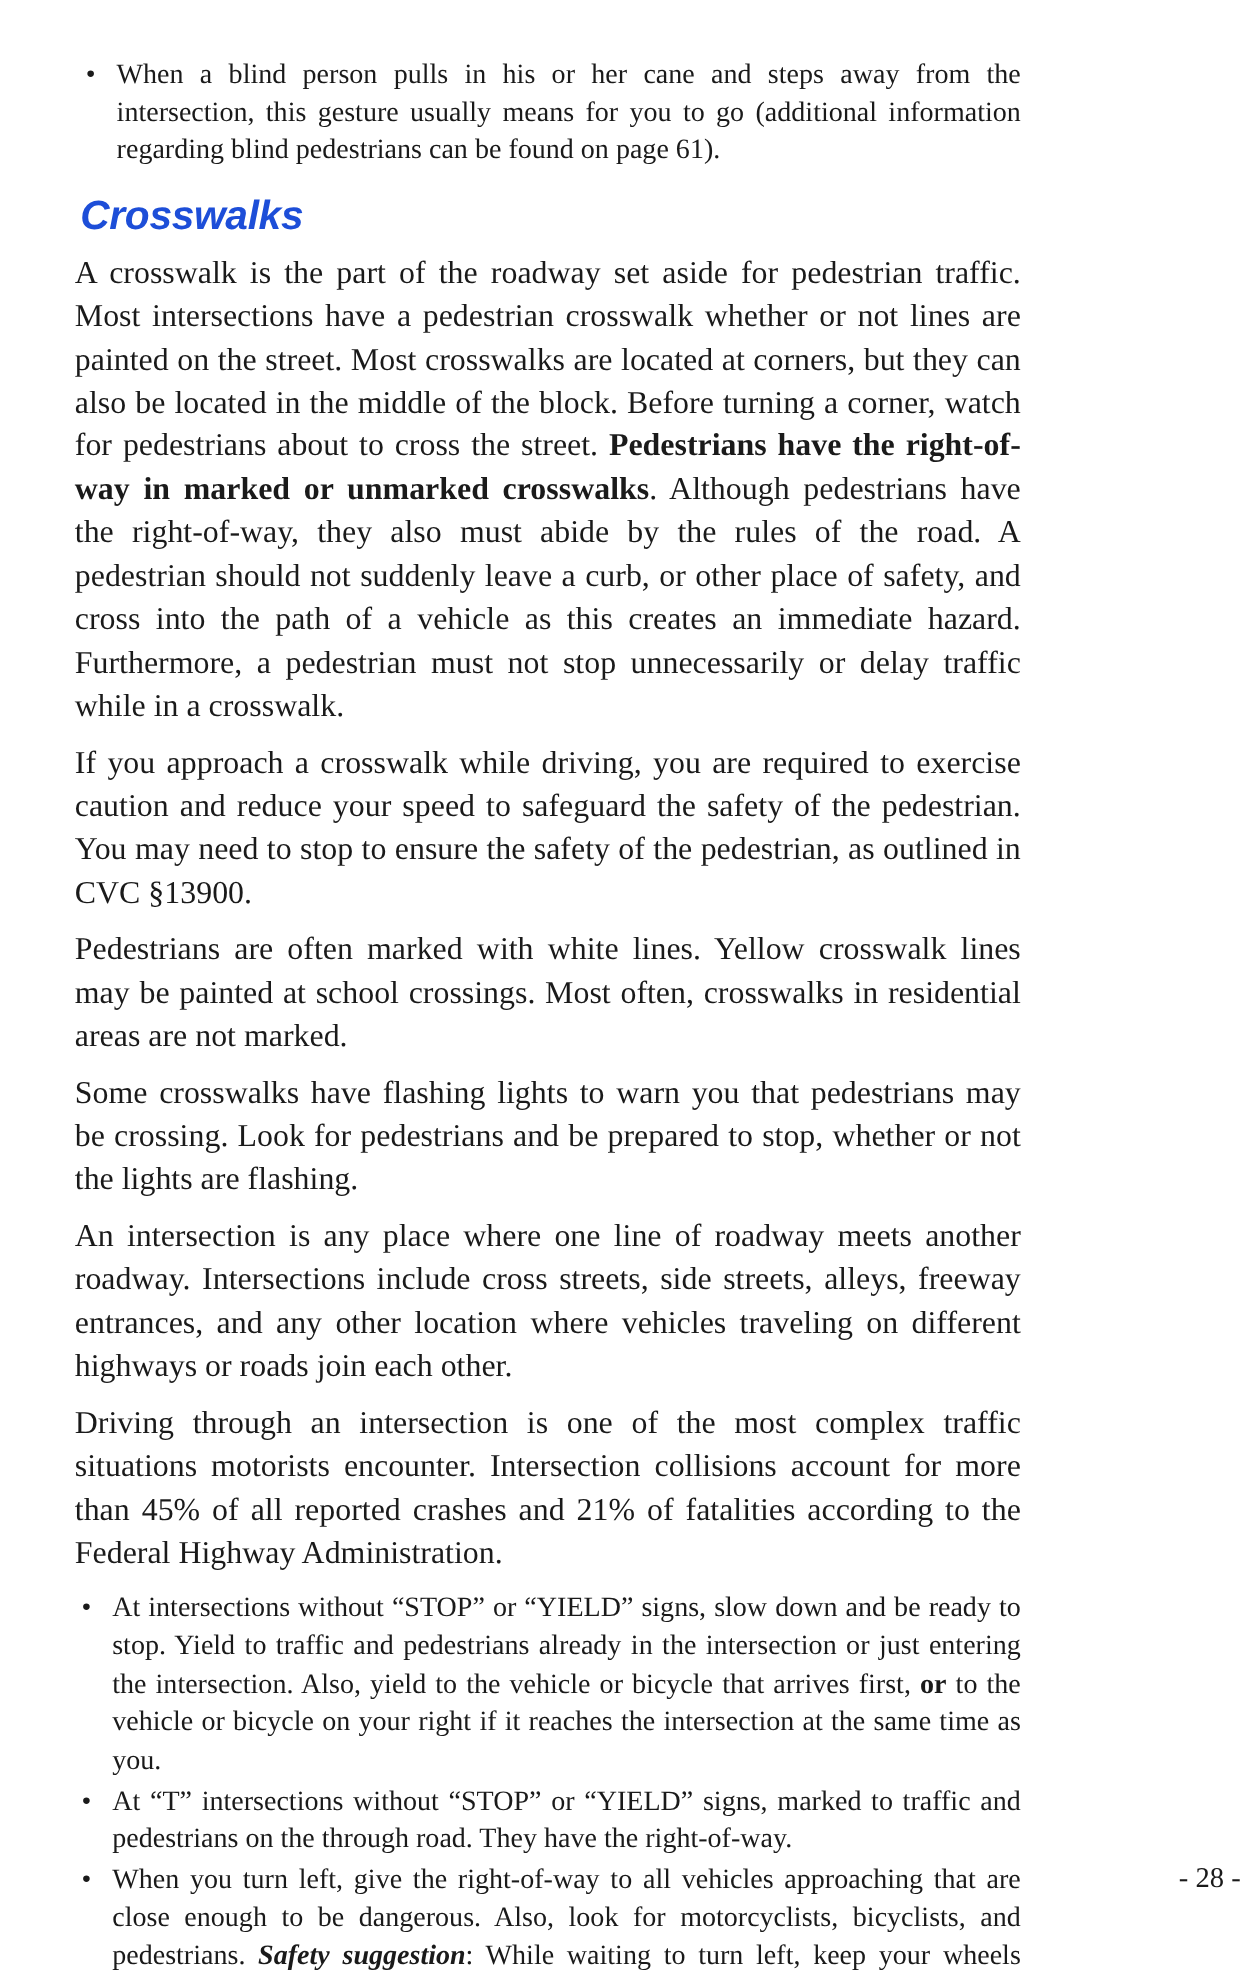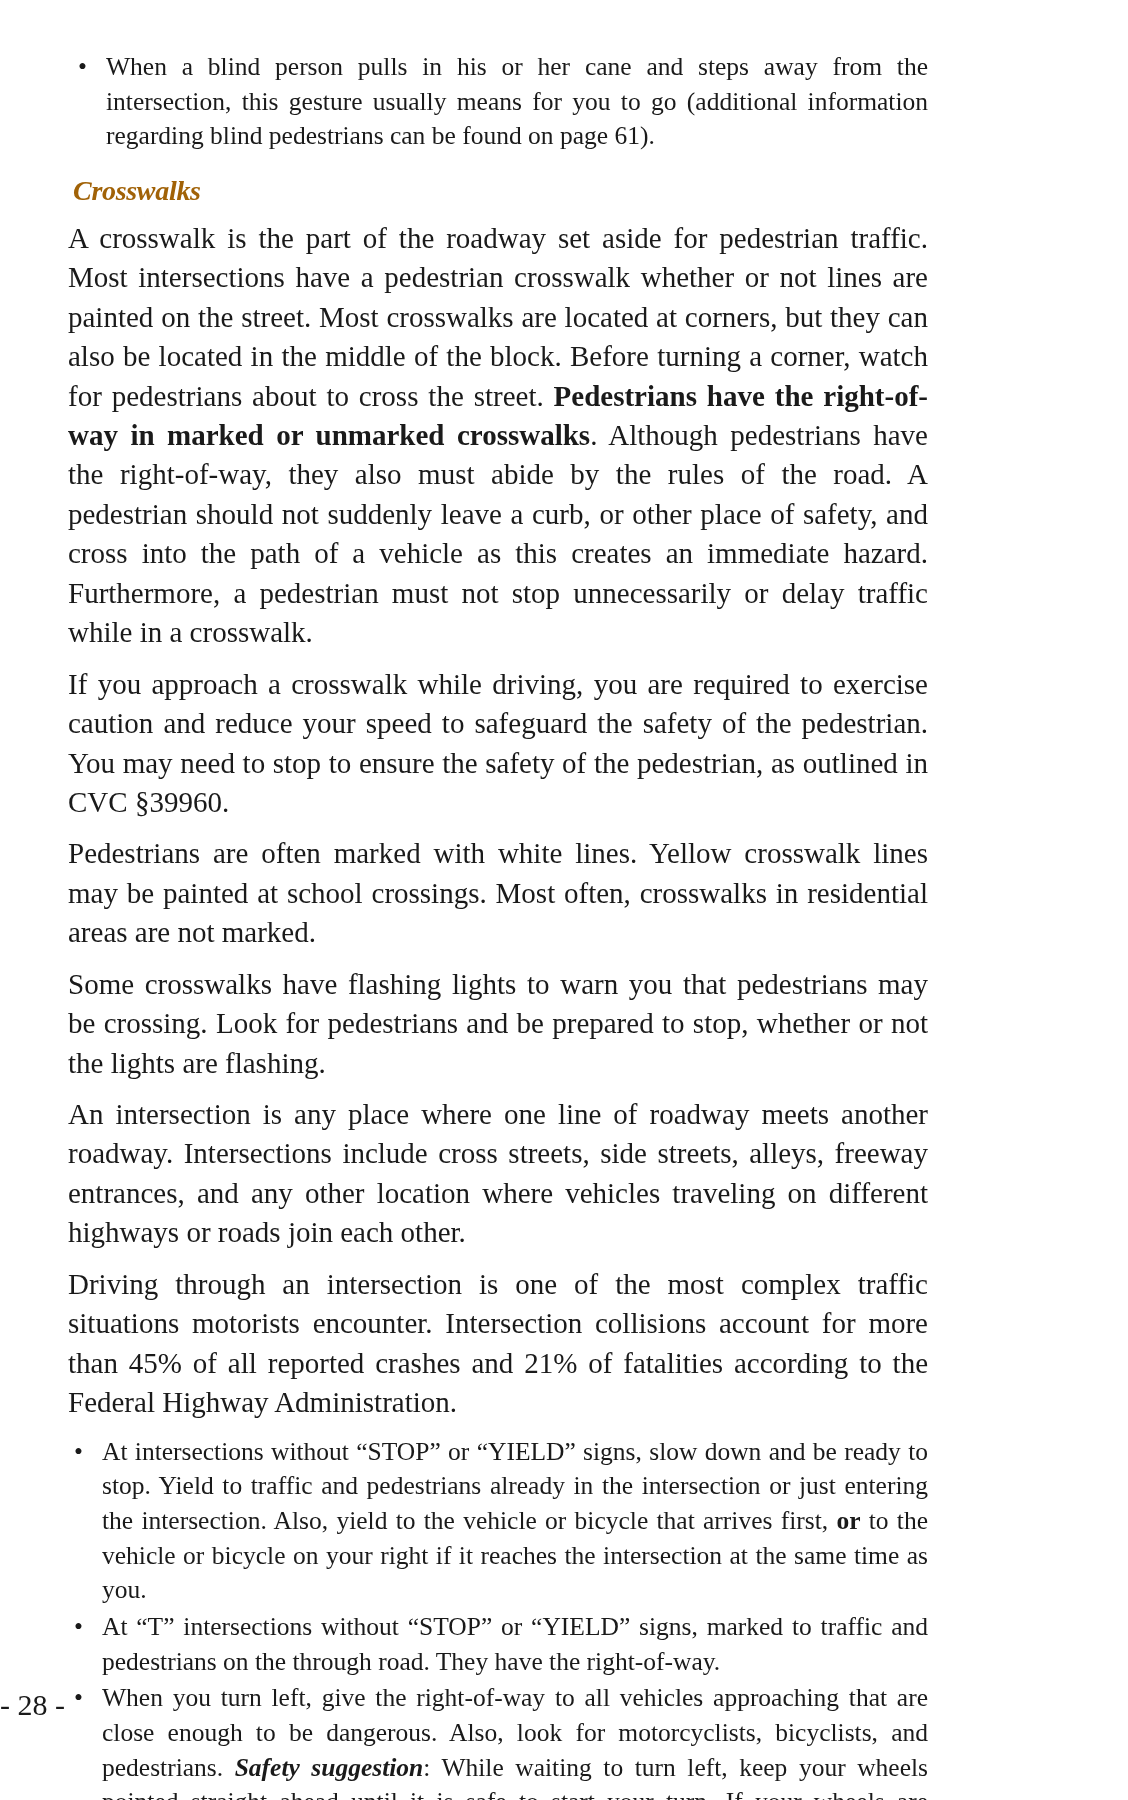--- a/index.html
+++ b/index.html
@@ -21,25 +21,25 @@
     box-sizing: border-box;
     padding: 50px 100px 0 68px;
     position: relative;
   }
   .content {
     width: 860px;
   }
 
   
   .section-heading {
-    font-family: Liberation Serif, serif;
+    font-family: Liberation Sans, sans-serif;
     font-style: italic;
     font-weight: bold;
-    font-size: 28px;
-    color: #a16207;
+    font-size: 37px;
+    color: #1d4ed8;
     letter-spacing: -0.3px;
     margin: 22px 0 12px 5px;
     line-height: 1.1;
   }
 
   
   .para {
     font-size: 29px;
     line-height: 1.36;
     text-align: justify;
@@ -83,22 +83,22 @@
   
   .b { font-weight: bold; }
   .bi { font-weight: bold; font-style: italic; }
 
   
   .footer {
     position: absolute;
     left: 0;
     right: 0;
     bottom: 78px;
-    text-align: left;
-    font-size: 30px;
+    text-align: right;
+    font-size: 26px;
     color: #1a1a1a;
     font-family: "Liberation Serif", serif;
   }
 </style>
 </head>
 <body>
 
 <div class="page">
   <div class="content">
 
@@ -106,21 +106,21 @@
       <li class="bullet-item">
         <span class="dot">•</span>
         <span>When a blind person pulls in his or her cane and steps away from the intersection, this gesture usually means for you to go (additional information regarding blind pedestrians can be found on page 61).</span>
       </li>
     </ul>
 
     <h2 class="section-heading">Crosswalks</h2>
 
     <p class="para"><span>A crosswalk is the part of the roadway set aside for pedestrian traffic. Most intersections have a pedestrian crosswalk whether or not lines are painted on the street. Most crosswalks are located at corners, but they can also be located in the middle of the block. Before turning a corner, watch for pedestrians about to cross the street. </span><span class="b">Pedestrians have the right-of-way in marked or unmarked crosswalks</span><span>. Although pedestrians have the right-of-way, they also must abide by the rules of the road. A pedestrian should not suddenly leave a curb, or other place of safety, and cross into the path of a vehicle as this creates an immediate hazard. Furthermore, a pedestrian must not stop unnecessarily or delay traffic while in a crosswalk.</span></p>
 
-    <p class="para">If you approach a crosswalk while driving, you are required to exercise caution and reduce your speed to safeguard the safety of the pedestrian. You may need to stop to ensure the safety of the pedestrian, as outlined in CVC §39960.</p>
+    <p class="para">If you approach a crosswalk while driving, you are required to exercise caution and reduce your speed to safeguard the safety of the pedestrian. You may need to stop to ensure the safety of the pedestrian, as outlined in CVC §13900.</p>
 
     <p class="para">Pedestrians are often marked with white lines. Yellow crosswalk lines may be painted at school crossings. Most often, crosswalks in residential areas are not marked.</p>
 
     <p class="para">Some crosswalks have flashing lights to warn you that pedestrians may be crossing. Look for pedestrians and be prepared to stop, whether or not the lights are flashing.</p>
 
 
     <p class="para">An intersection is any place where one line of roadway meets another roadway. Intersections include cross streets, side streets, alleys, freeway entrances, and any other location where vehicles traveling on different highways or roads join each other.</p>
 
     <p class="para">Driving through an intersection is one of the most complex traffic situations motorists encounter. Intersection collisions account for more than 45% of all reported crashes and 21% of fatalities according to the Federal Highway Administration.</p>
 

